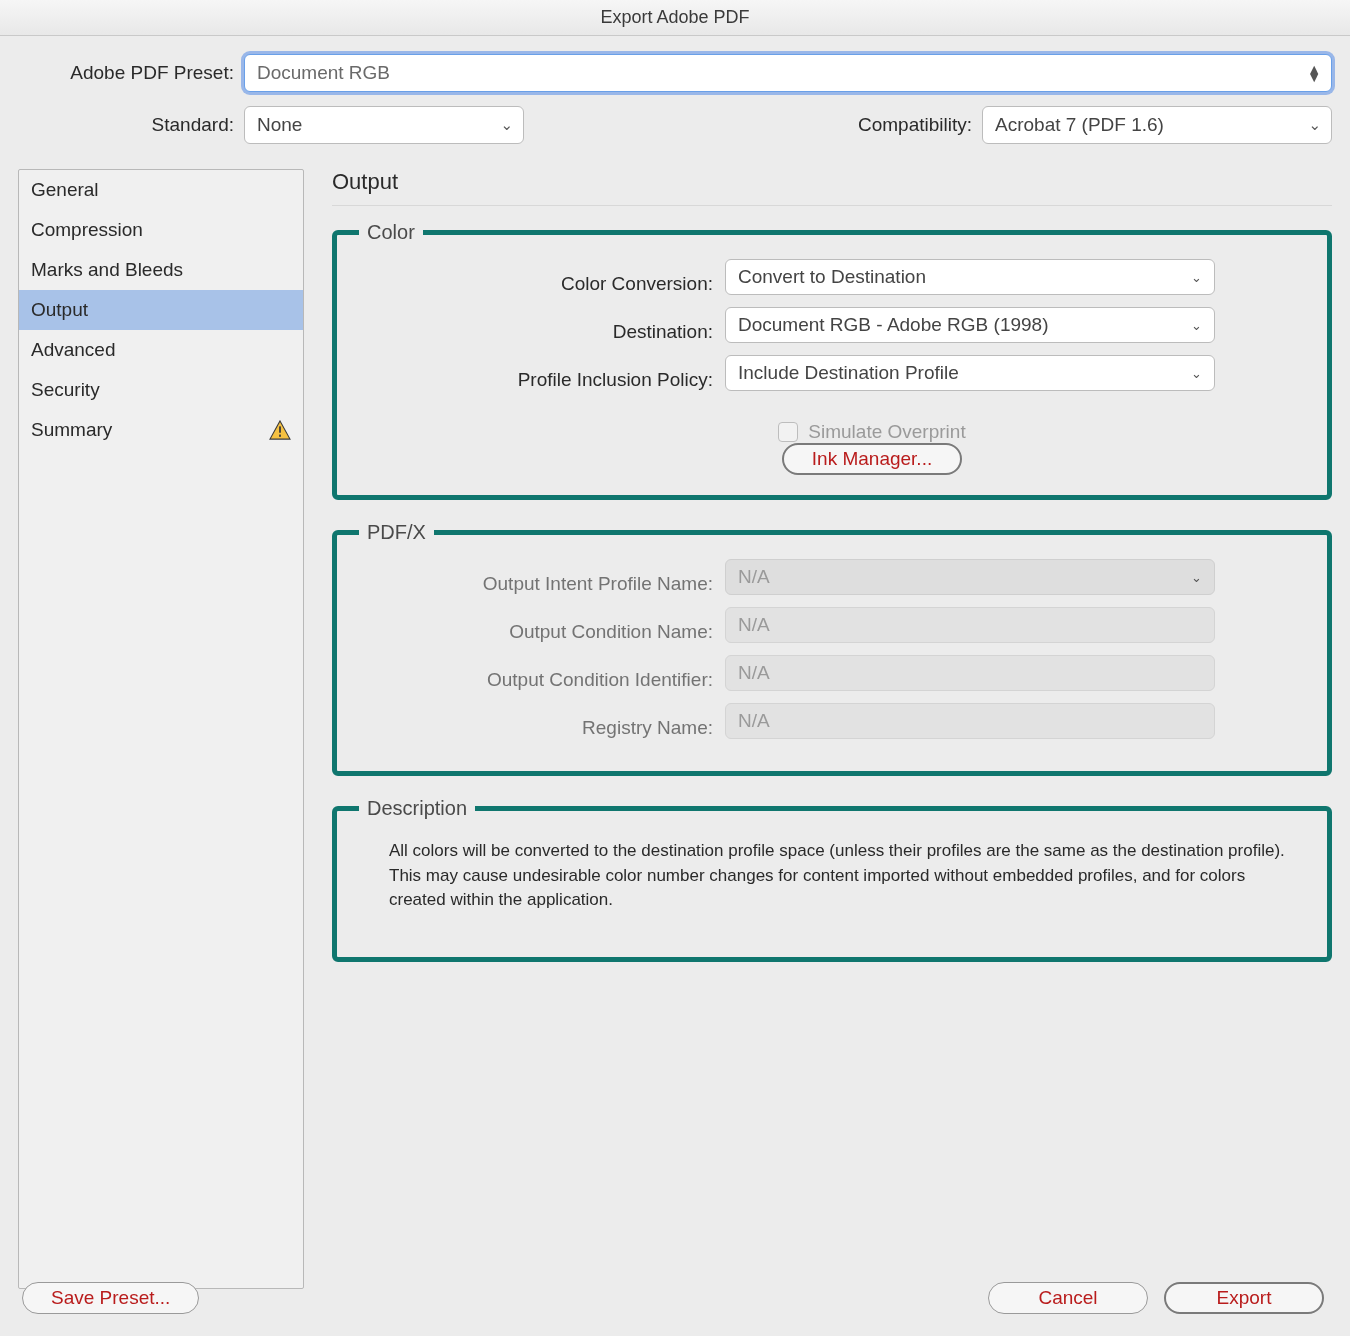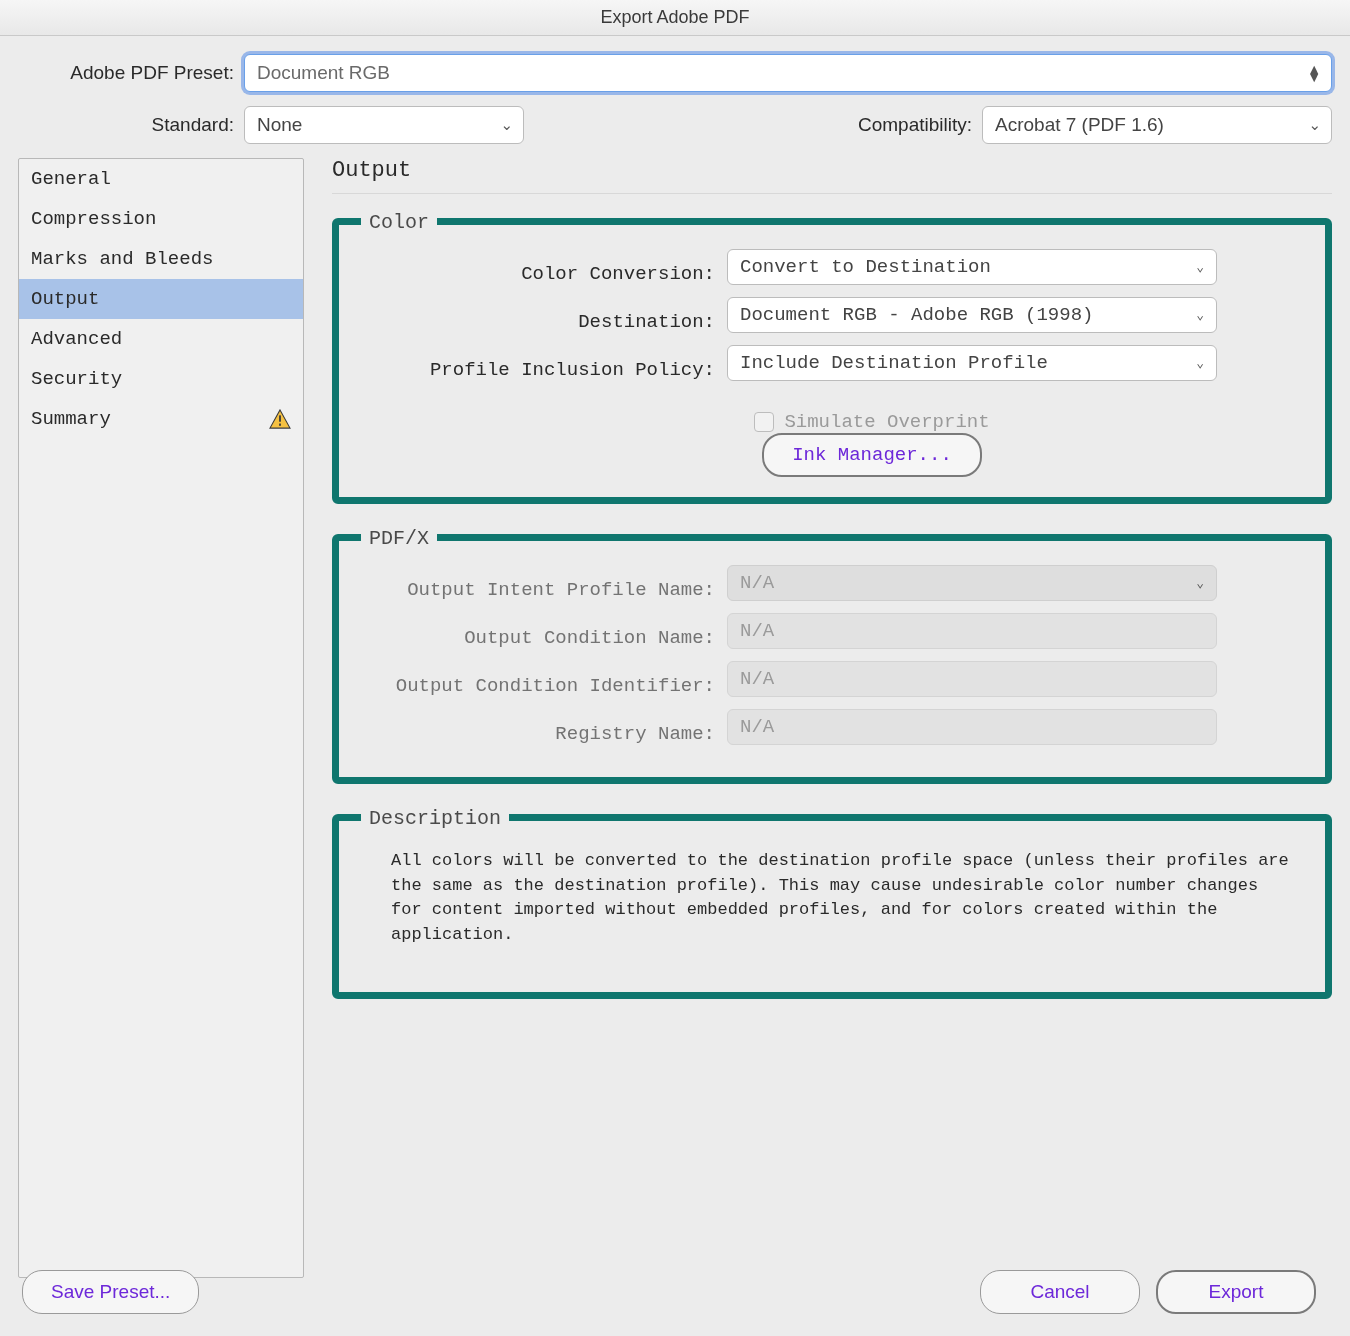--- a/index.html
+++ b/index.html
@@ -59,22 +59,21 @@
   transform: translateY(-50%);
   color: #555;
   font-size: 14px;
   display: flex;
   flex-direction: column;
   line-height: 8px;
 }
 .select.single-chev .chev { font-size: 15px; line-height: normal; }
 .body-row {
   display: flex;
-  margin-top: 14px;
-  font-family: Liberation Mono, monospace;
+  margin-top: 25px;
 }
 .sidebar {
   width: 286px;
   border: 1px solid #b8b8b8;
   border-radius: 2px;
   background: #f0f0f0;
   height: 1120px;
 }
 .sidebar-item {
   padding: 9px 12px;
@@ -95,21 +94,21 @@
   font-weight: 400;
   font-size: 22px;
   margin-bottom: 10px;
   color: #2a2a2a;
 }
 .section-divider {
   border-top: 1px solid #d8d8d8;
   margin-bottom: 24px;
 }
 .fieldset {
-  border: 7px solid #0f766e;
+  border: 5px solid #0f766e;
   border-radius: 6px;
   padding: 24px 18px 20px 18px;
   margin-bottom: 30px;
   position: relative;
 }
 .fieldset .legend {
   position: absolute;
   top: -14px;
   left: 22px;
   background: #ececec;
@@ -181,47 +180,47 @@
   color: #9a9a9a;
 }
 .checkbox .box {
   width: 20px;
   height: 20px;
   border: 1.5px solid #bdbdbd;
   border-radius: 4px;
   background: #f2f2f2;
 }
 .pill-button {
-  height: 44px;
+  height: 32px;
   padding: 0 28px;
   border: 1.5px solid #9a9a9a;
   border-radius: 20px;
   background: #f6f6f6;
   display: inline-flex;
   align-items: center;
   justify-content: center;
   font-size: 19px;
-  color: #6d28d9;
+  color: #b91c1c;
   cursor: default;
 }
 .pill-button.heavy {
   border-width: 2.5px;
   border-color: #7a7a7a;
 }
 .desc-text {
   font-size: 17px;
   line-height: 1.45;
   color: #2a2a2a;
   padding: 4px 14px 40px 34px;
 }
 .footer {
   position: absolute;
   bottom: 22px;
   left: 0;
-  right: 12px;
+  right: 4px;
   display: flex;
   justify-content: space-between;
   padding: 0 22px;
 }
 .footer-right {
   display: flex;
   gap: 16px;
 }
 .warn-icon {
   width: 22px;

